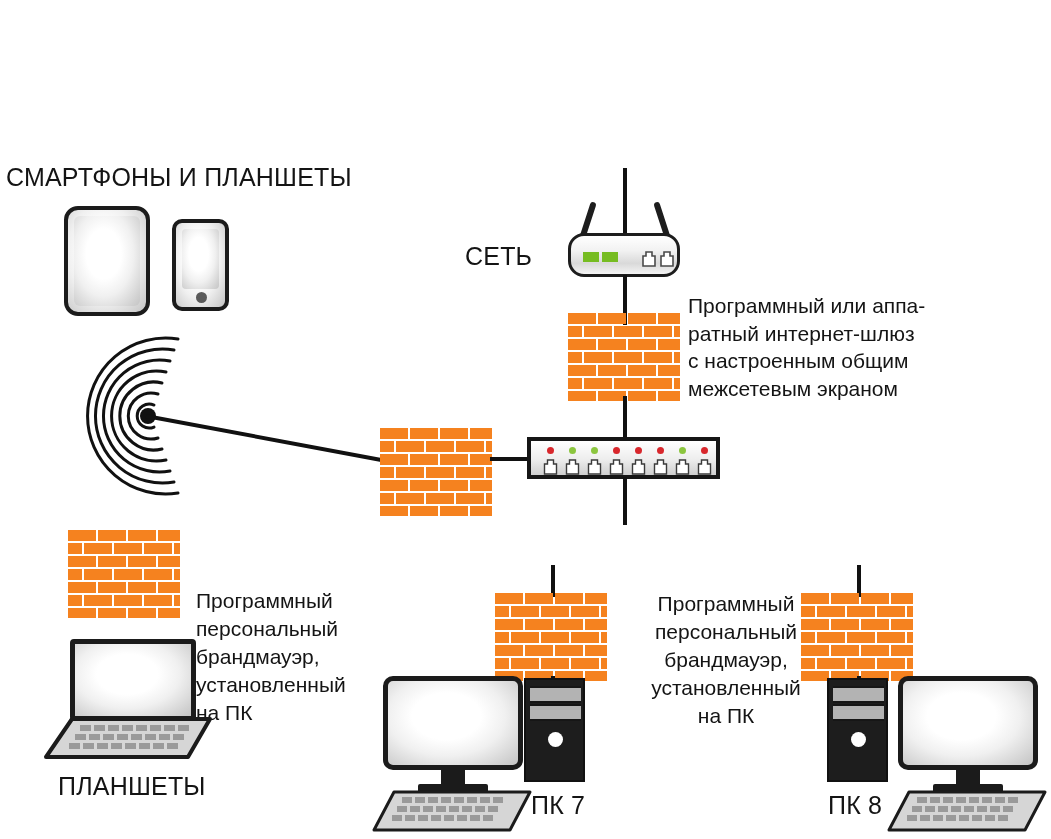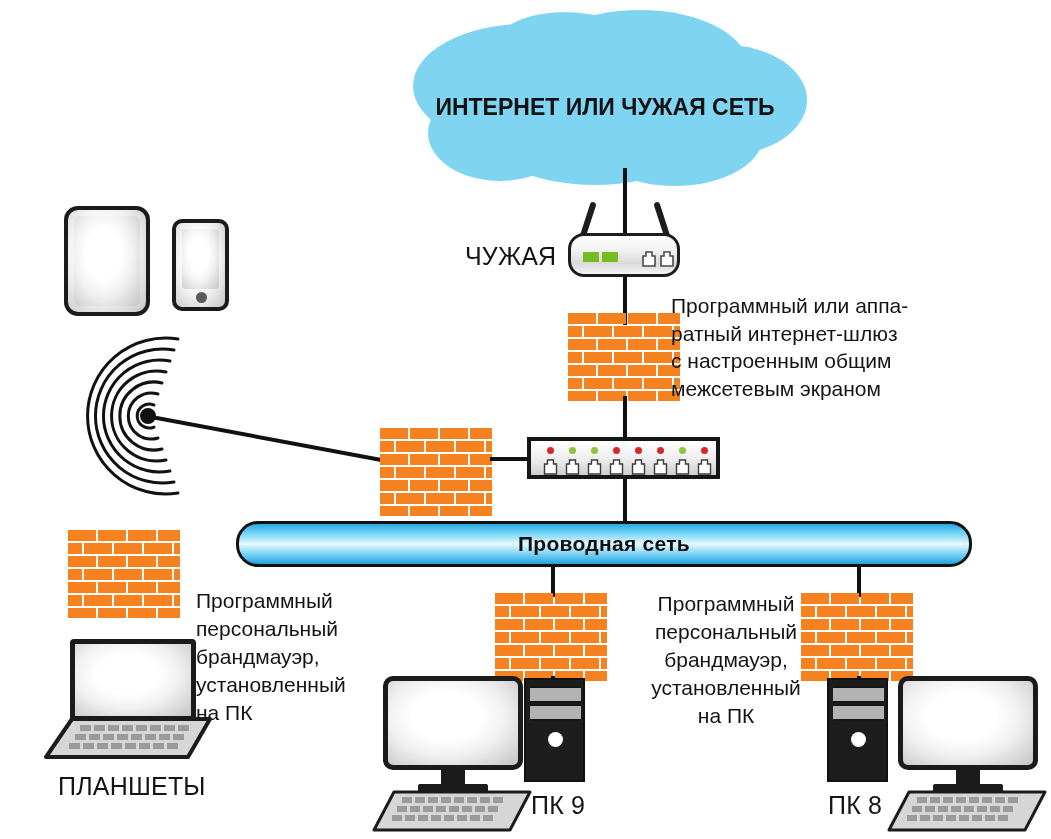--- a/index.html
+++ b/index.html
@@ -138,38 +138,24 @@
     box-sizing: border-box;
   }
 
   svg { display: block; overflow: visible; }
 </style>
 </head>
 <body>
 
 <div id="canvas">
 
-  <div class="cloud-wrap" style="left:405px; top:8px; width:400px; height:190px;">
-    <svg width="400" height="190" viewBox="0 0 400 190" aria-hidden="true">
-      <g fill="#7FD4F2">
-        <ellipse cx="120" cy="78" rx="112" ry="62"></ellipse>
-        <ellipse cx="235" cy="58" rx="108" ry="56"></ellipse>
-        <ellipse cx="320" cy="92" rx="82" ry="55"></ellipse>
-        <ellipse cx="190" cy="115" rx="120" ry="62"></ellipse>
-        <ellipse cx="95" cy="125" rx="72" ry="48"></ellipse>
-        <ellipse cx="270" cy="128" rx="88" ry="50"></ellipse>
-        <ellipse cx="160" cy="38" rx="70" ry="34"></ellipse>
-      </g>
-    </svg>
-    <div class="cloud-text" style="top:86px; font-size:23px;">ИНТЕРНЕТ ИЛИ ЧУЖАЯ СЕТЬ</div>
-  </div>
 
   <div class="vline" style="left:623px; top:168px; height:72px;"></div>
 
-  <div class="label cap-thin" style="left:465px; top:241px; font-size:25px;">ЧУЖАЯ</div>
+  <div class="label cap-thin" style="left:465px; top:241px; font-size:25px;">СЕТЬ</div>
 
   <div class="antenna" style="left:576px; top:200px; height:48px; transform:rotate(18deg); transform-origin:bottom center;"></div>
   <div class="antenna" style="left:668px; top:200px; height:48px; transform:rotate(-18deg); transform-origin:bottom center;"></div>
 
   <div class="modem-body" style="left:568px; top:233px; width:112px; height:44px;">
     <div class="led-green" style="left:12px; top:16px;"></div>
     <div class="led-green" style="left:31px; top:16px;"></div>
     <svg class="port-ico" style="left:70px; top:13px;" width="16" height="18" viewBox="0 0 16 18">
       <path d="M2 17 L2 7 L5 7 L5 3 L11 3 L11 7 L14 7 L14 17 Z" fill="#ffffff" stroke="#4a4a4a" stroke-width="1.6"></path>
     </svg>
@@ -221,21 +207,21 @@
                       <div class="brick" style="left:106px; width:16px;"></div>
       </div>
     <div class="brow">
         <div class="brick" style="left:0px;  width:28px;"></div>
                       <div class="brick" style="left:30px; width:28px;"></div>
                       <div class="brick" style="left:60px; width:28px;"></div>
                       <div class="brick" style="left:90px; width:22px;"></div>
       </div>
   </div>
 
-  <div class="label" style="left:671px; top:292px; font-size:21px; line-height:1.32;">Программный или аппа-
+  <div class="label" style="left:688px; top:292px; font-size:21px; line-height:1.32;">Программный или аппа-
 ратный интернет-шлюз
 с настроенным общим
 межсетевым экраном</div>
 
   <div class="vline" style="left:623px; top:396px; height:46px;"></div>
 
 
   <div class="abs" style="left:78px; top:330px; width:135px; height:170px;">
     <svg width="135" height="170" viewBox="0 0 135 170" aria-hidden="true">
       <g fill="none" stroke="#111111" stroke-width="3" stroke-linecap="round">
@@ -340,27 +326,25 @@
         <path d="M2 16 L2 6 L5 6 L5 2 L11 2 L11 6 L14 6 L14 16 Z" fill="#ffffff" stroke="#3a3a3a" stroke-width="1.4"></path>
       </svg>
     <svg class="hub-port" style="left:165px; top:17px;" width="17" height="17" viewBox="0 0 16 17">
         <path d="M2 16 L2 6 L5 6 L5 2 L11 2 L11 6 L14 6 L14 16 Z" fill="#ffffff" stroke="#3a3a3a" stroke-width="1.4"></path>
       </svg>
   </div>
 
 
   <div class="vline" style="left:623px; top:477px; height:48px;"></div>
 
-  <div class="wire-bar" style="left:236px; top:521px; width:736px; height:46px;">
-    <span style="font-size:21px;">Проводная сеть</span>
-  </div>
 
   <div class="vline" style="left:551px; top:565px; height:32px;"></div>
   <div class="vline" style="left:857px; top:565px; height:32px;"></div>
 
+  <div class="label cap-thin" style="left:6px; top:162px; font-size:25px;">СМАРТФОНЫ И ПЛАНШЕТЫ</div>
 
   <div class="tablet screenish" style="left:64px; top:206px; width:86px; height:110px;">
     <div class="tablet-inner screenish"></div>
   </div>
   <div class="phone screenish" style="left:172px; top:219px; width:57px; height:92px;">
     <div class="phone-inner screenish"></div>
     <div class="phone-btn"></div>
   </div>
 
   <div class="bricks" style="left:68px; top:530px; width:112px; height:88px;">
@@ -541,21 +525,21 @@
           <rect x="33" y="26" width="10" height="6"></rect>
         <rect x="46" y="26" width="10" height="6"></rect>
           <rect x="59" y="26" width="10" height="6"></rect>
         <rect x="72" y="26" width="10" height="6"></rect>
           <rect x="85" y="26" width="10" height="6"></rect>
         <rect x="98" y="26" width="10" height="6"></rect>
           <rect x="111" y="26" width="10" height="6"></rect>
       </g>
     </svg>
   </div>
-  <div class="label cap-thin" style="left:531px; top:790px; font-size:25px;">ПК 9</div>
+  <div class="label cap-thin" style="left:531px; top:790px; font-size:25px;">ПК 7</div>
 
   <div class="bricks" style="left:801px; top:593px; width:112px; height:88px;">
     <div class="brow">
         <div class="brick" style="left:0px;  width:28px;"></div>
                       <div class="brick" style="left:30px; width:28px;"></div>
                       <div class="brick" style="left:60px; width:28px;"></div>
                       <div class="brick" style="left:90px; width:22px;"></div>
       </div>
     <div class="brow">
         <div class="brick" style="left:-10px; width:24px;"></div>

